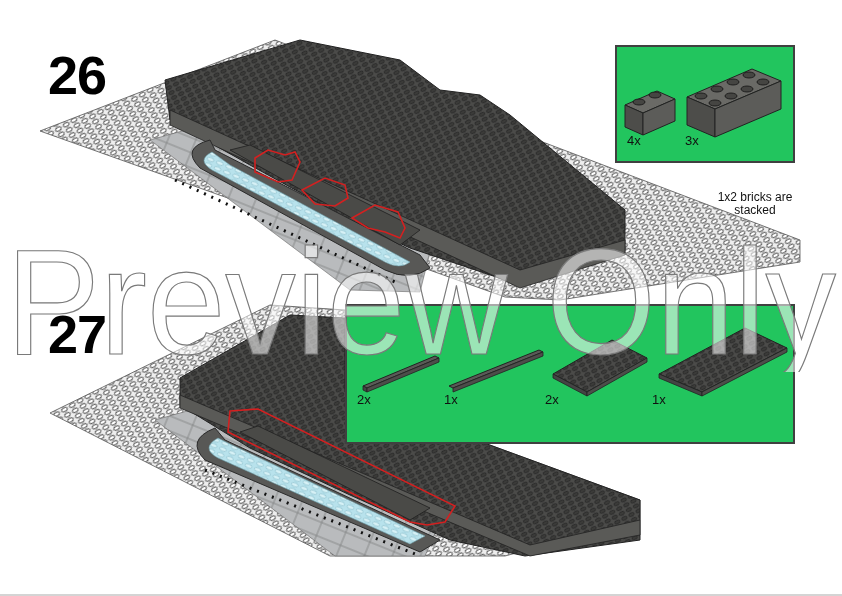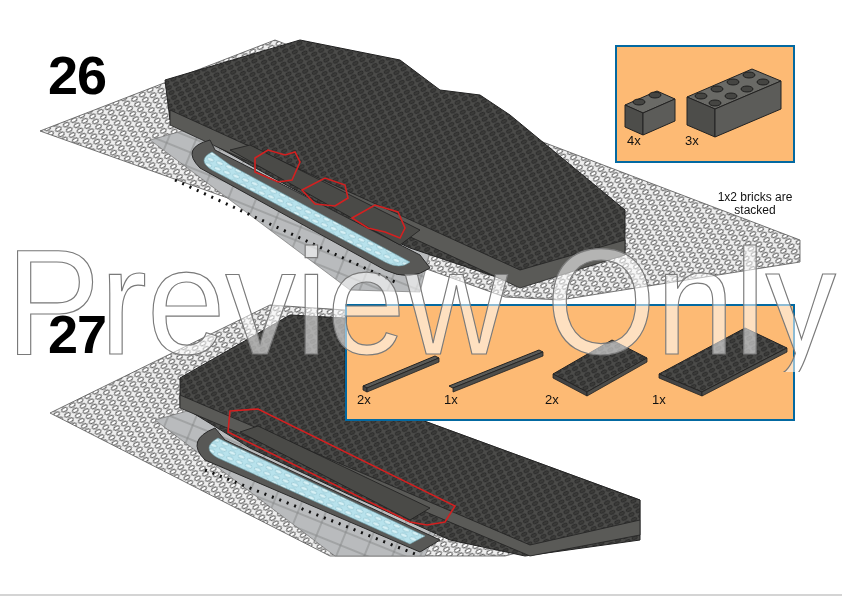--- a/index.html
+++ b/index.html
@@ -1,19 +1,19 @@
 <!DOCTYPE html>
 <html><head>
 <meta charset="utf-8">
 <style>
   html, body { margin:0; padding:0; }
   body { width:842px; height:596px; background:#ffffff; position:relative; overflow:hidden; font-family:"Liberation Sans", sans-serif; }
   .page { position:absolute; left:0; top:0; width:842px; height:596px;padding-left:43px; }
   .step-num { position:absolute; font-weight:bold; font-size:54px; color:#000; letter-spacing:-1px; line-height:1; }
-  .parts-box { position:absolute; background:#fdba74; border:2px solid #0369a1; box-sizing:border-box;text-decoration:underline; }
+  .parts-box { position:absolute; background:#22c55e; border:2px solid #404040; box-sizing:border-box;text-decoration:underline; }
   .qty { position:absolute; font-size:13px; color:#111; }
   .note { position:absolute; font-size:12px; color:#111; line-height:13px;text-align:center; }
   .watermark { position:absolute; left:0; top:232px; width:842px; height:140px; pointer-events:none; }
   .bottom-rule { position:absolute; left:0; top:594px; width:842px; height:2px; background:#d4d4d4; }
   svg { display:block; }
 </style>
 </head>
 <body>
 
 <div class="page">
@@ -107,21 +107,21 @@
       </g>
     </svg>
     <span class="qty" style="left:10px;top:86px;">4x</span>
     <span class="qty" style="left:68px;top:86px;">3x</span>
   </div>
 
   <div class="note" style="left:705px;top:191px;width:100px;">1x2 bricks are stacked</div>
 
   <div class="step-num" style="left:48px;top:307px;">27</div>
 
-  <div class="parts-box" style="left:345px;top:304px;width:450px;height:117px;">
+  <div class="parts-box" style="left:345px;top:304px;width:450px;height:140px;">
     <svg width="446" height="113" style="position:absolute;left:0;top:0">
 
       <g>
         <polygon points="16,80 88,50 92,52 20,82" fill="#5a5a57" stroke="#222" stroke-width="1"></polygon>
         <polygon points="16,80 20,82 20,86 16,84" fill="#444" stroke="#222" stroke-width="0.8"></polygon>
         <polygon points="20,82 92,52 92,56 20,86" fill="#4d4d4a" stroke="#222" stroke-width="0.8"></polygon>
       </g>
 
       <g>
         <polygon points="102,80 192,44 196,46 106,82" fill="#5a5a57" stroke="#222" stroke-width="1"></polygon>

